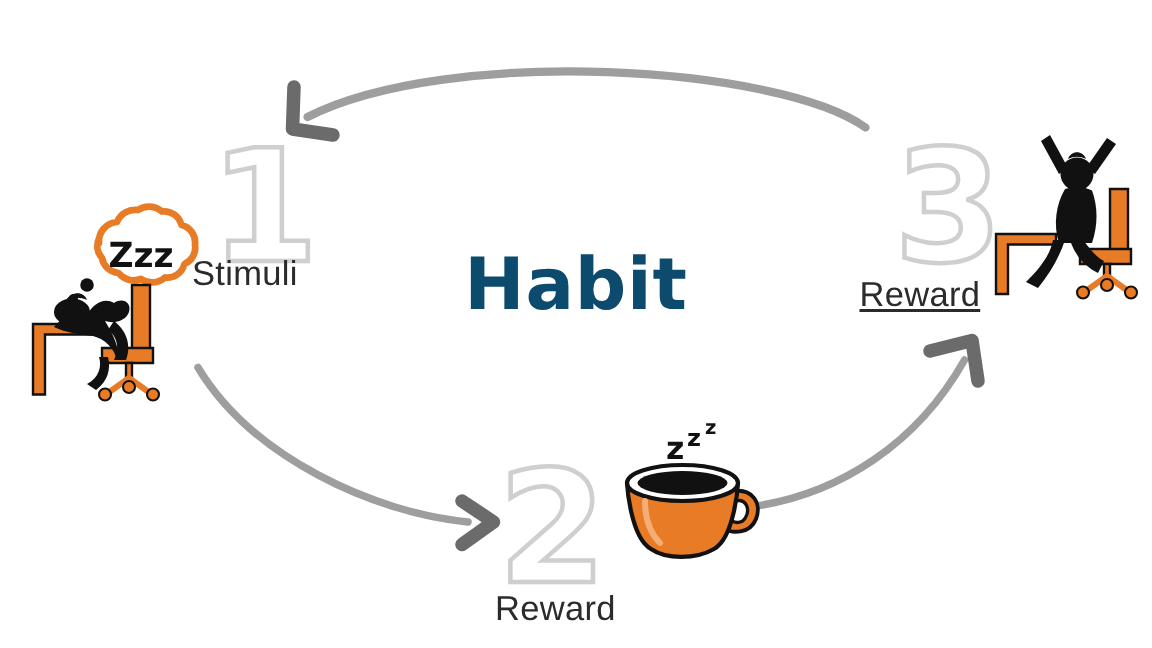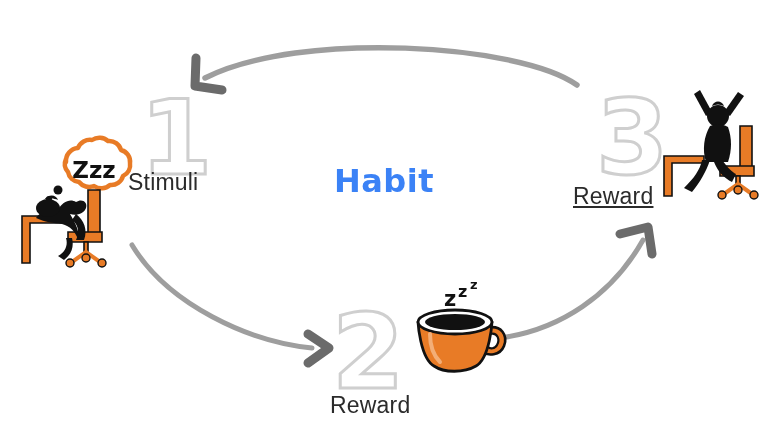--- a/index.html
+++ b/index.html
@@ -52,23 +52,23 @@
   }
   
   #habit-title {
     position: absolute;
     left: 0;
     top: 162px;
     width: 768px;
     text-align: center;
     font-family: "DejaVu Sans", sans-serif;
     font-weight: 700;
-    font-size: 32px;
+    font-size: 48px;
     letter-spacing: 0.5px;
-    color: #3b82f6;
+    color: #0c4a6e;
     white-space: nowrap;
   }
   .svg-icon { display: block; }
 </style>
 </head>
 <body>
 
 <div id="canvas">
 
   <svg class="layer" viewBox="0 0 768 432" xmlns="http://www.w3.org/2000/svg">

